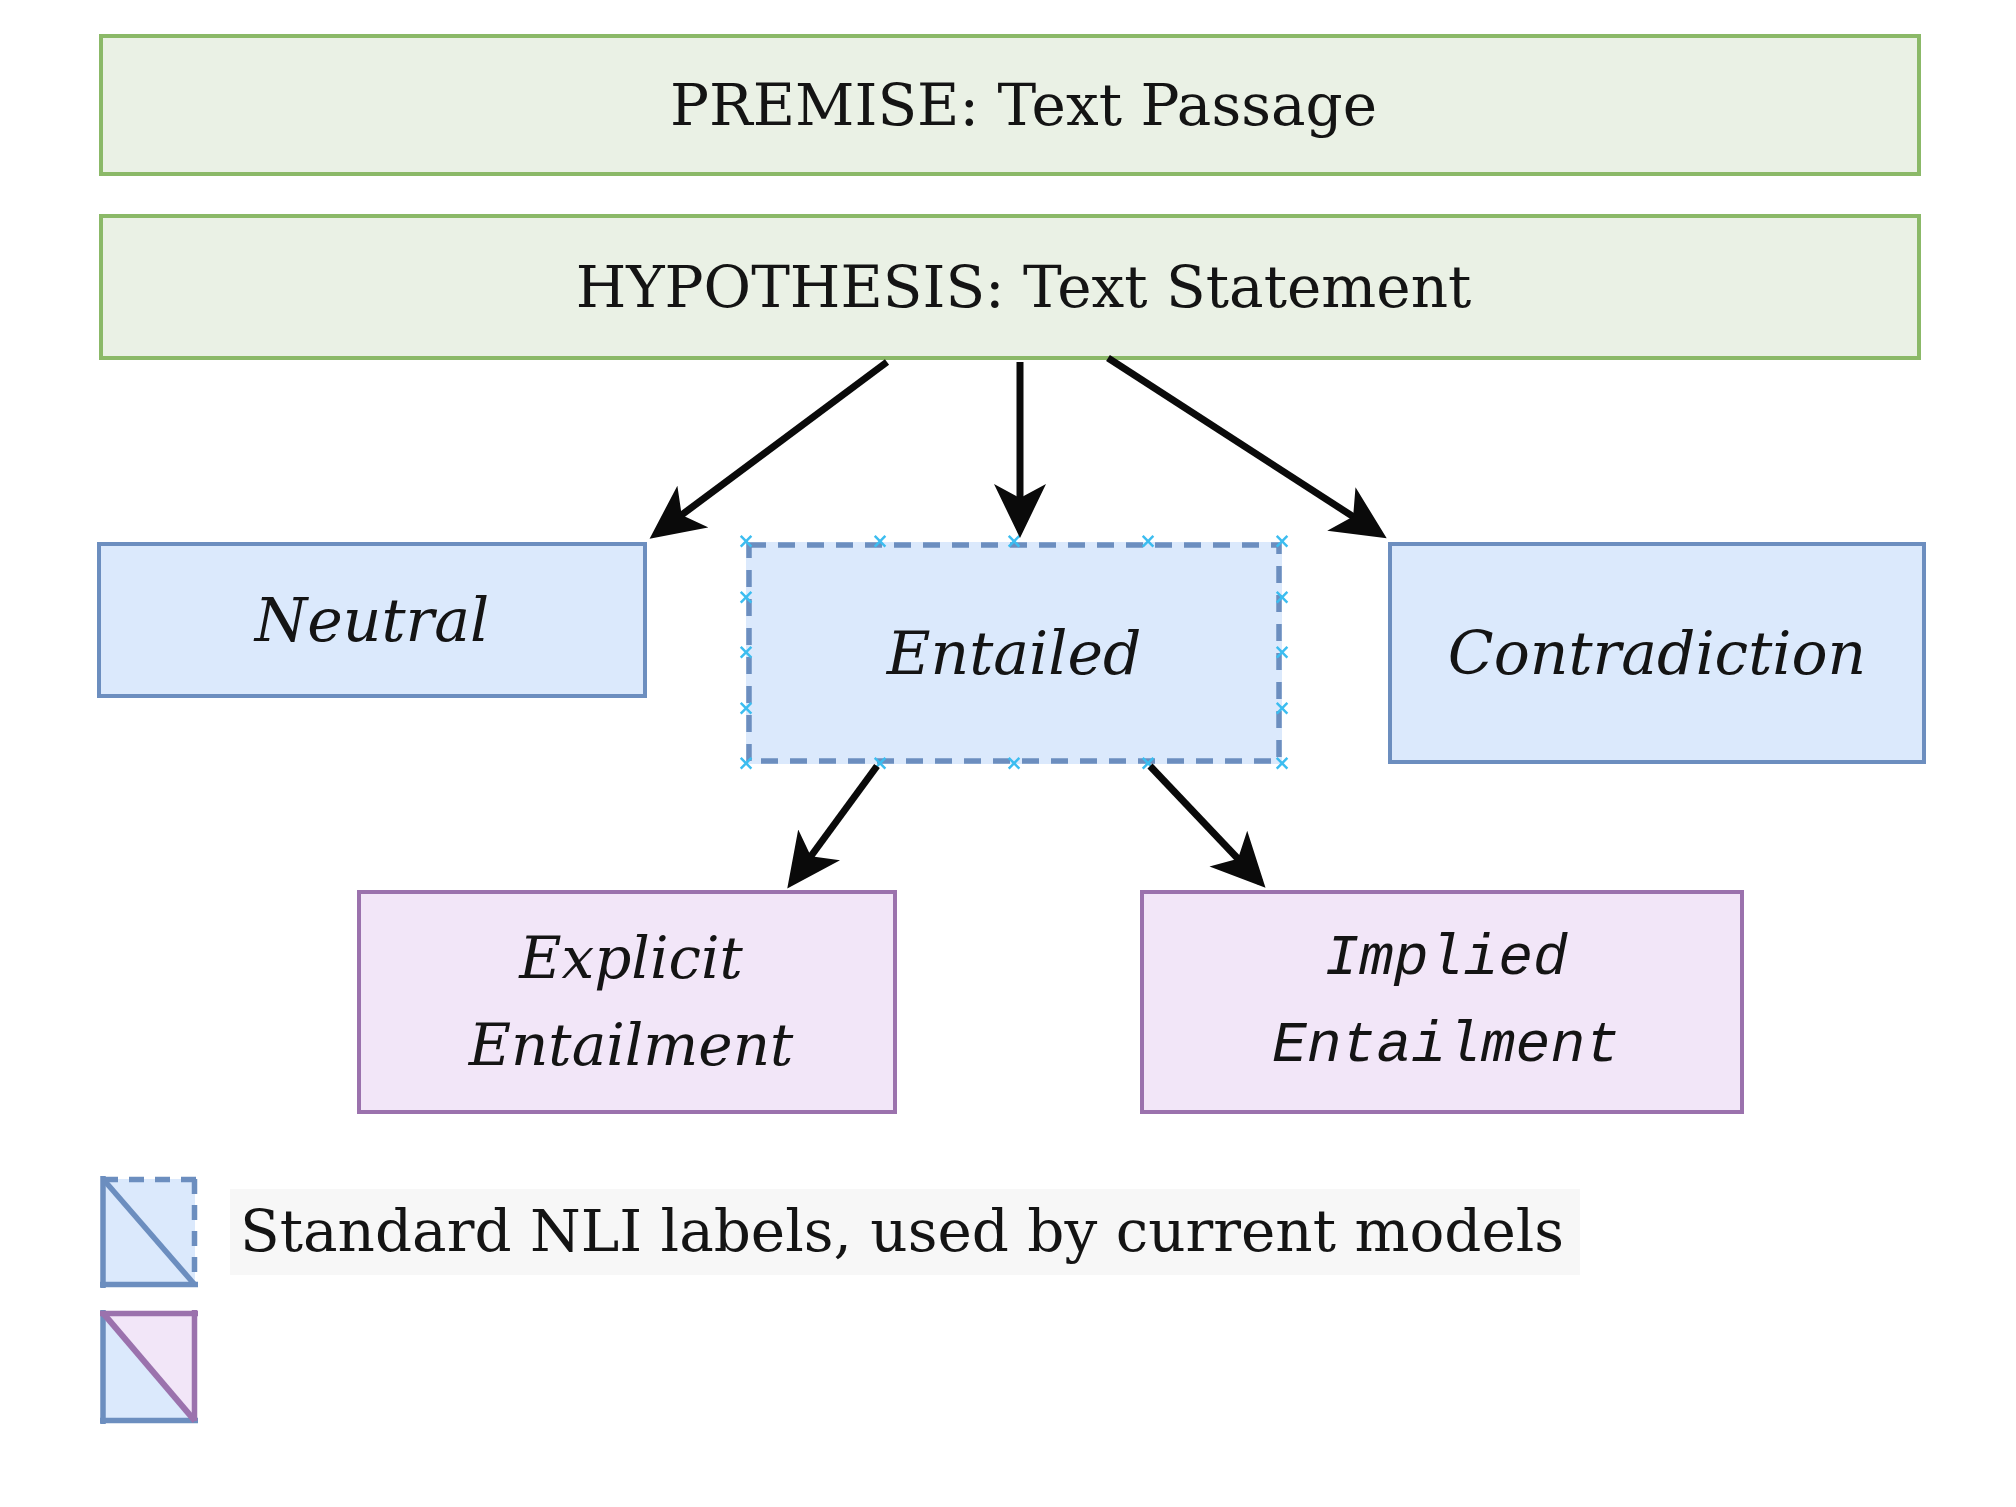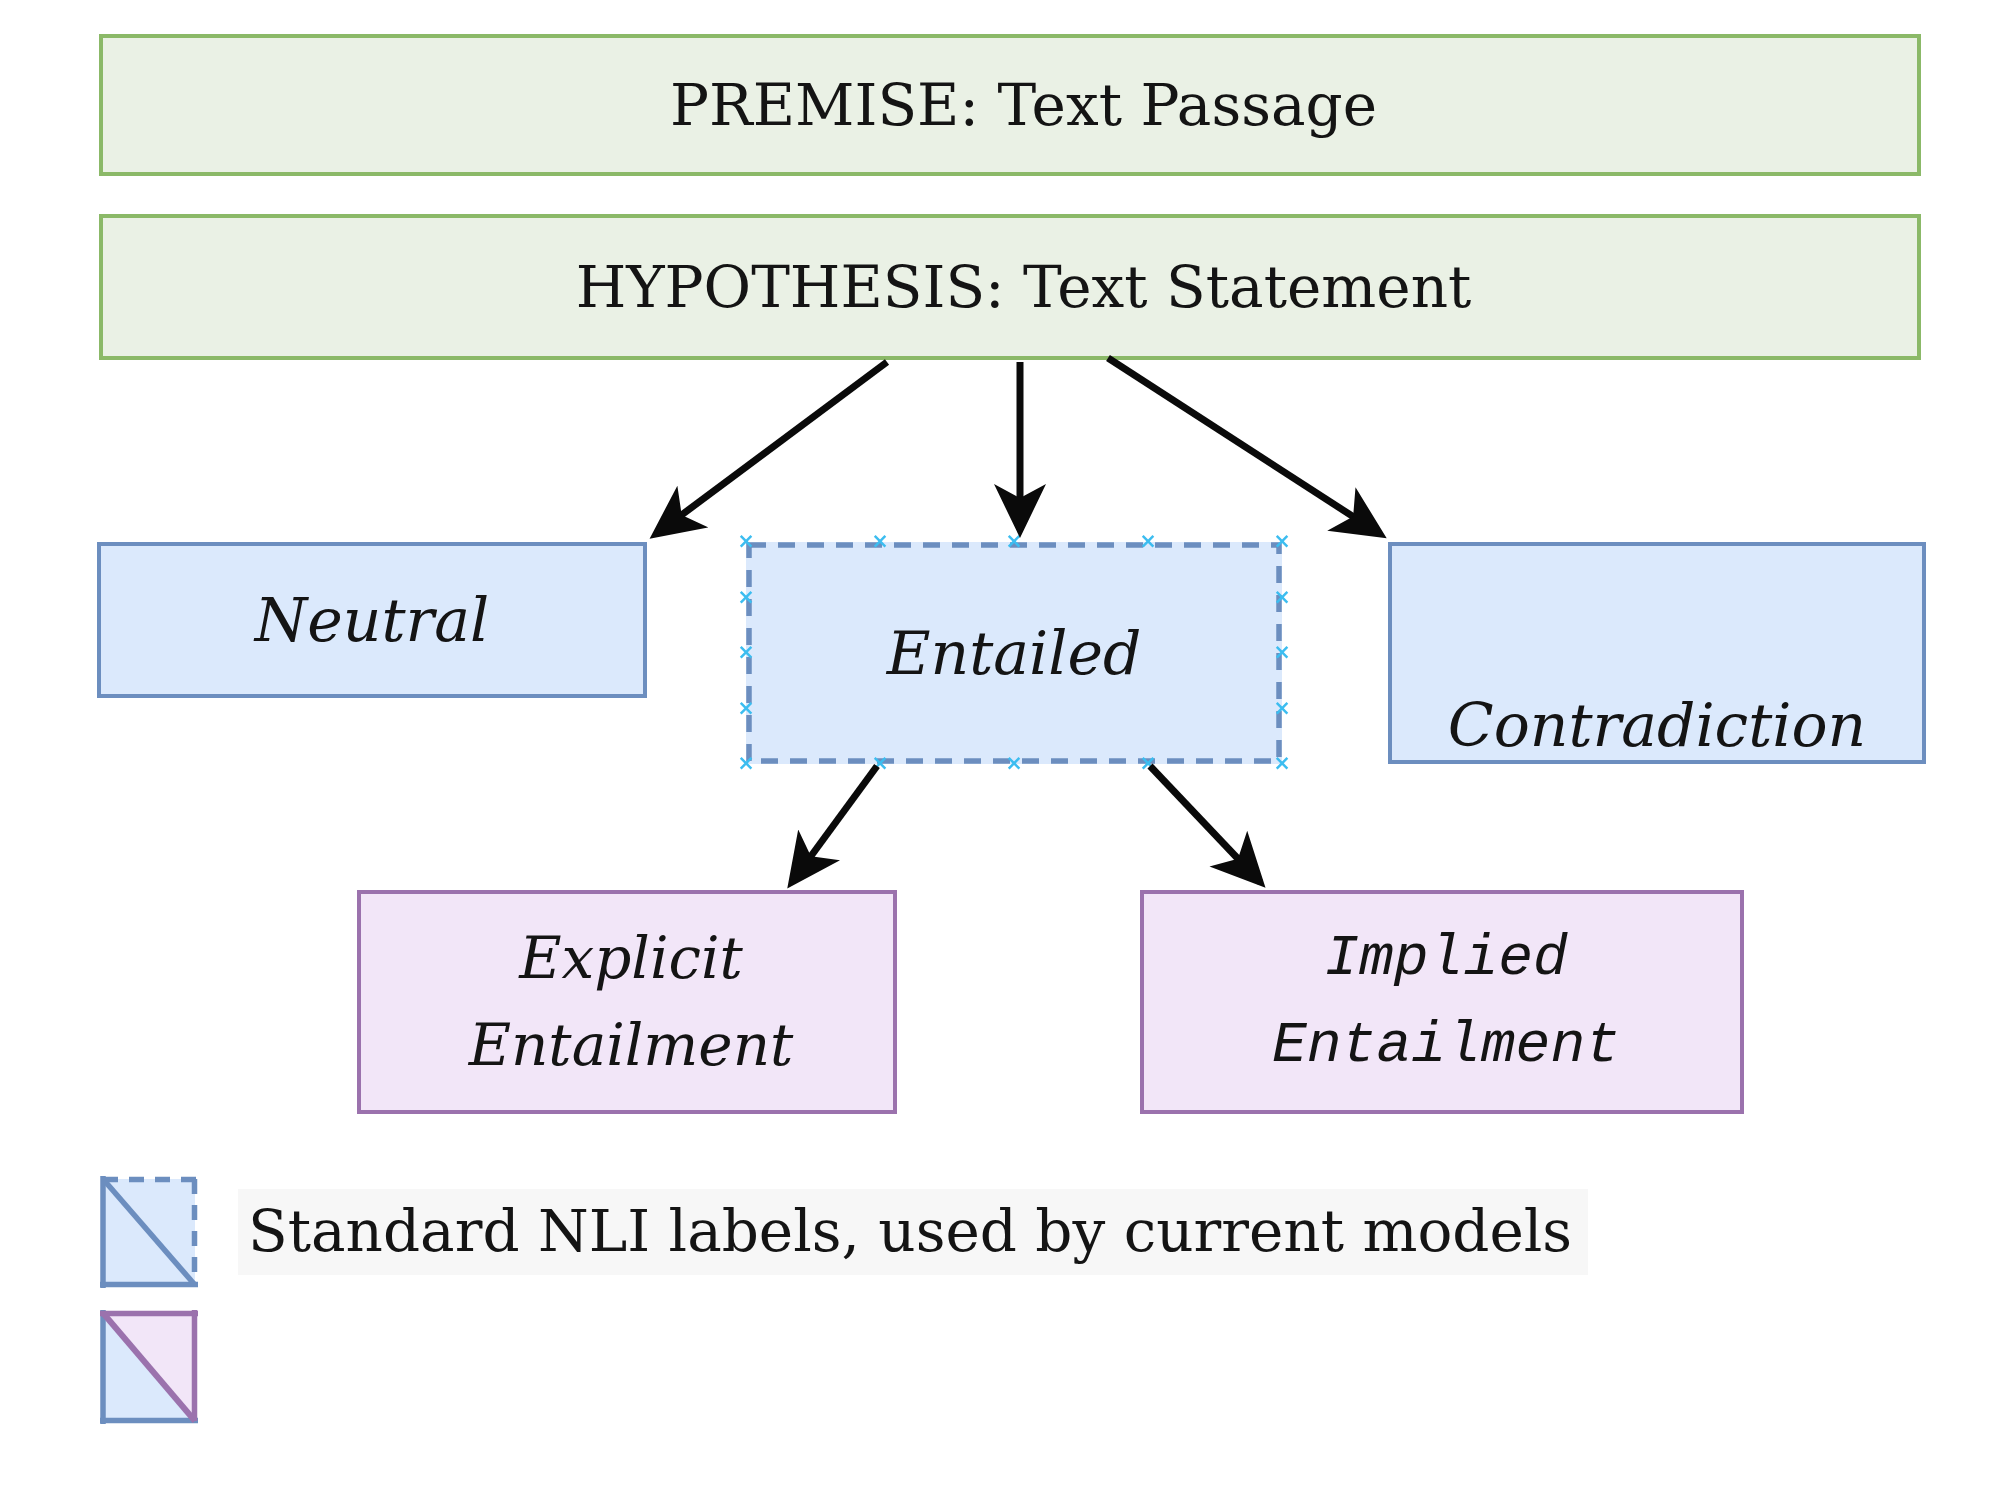--- a/index.html
+++ b/index.html
@@ -68,21 +68,21 @@
     width: 2016px; height: 1507px;
     pointer-events: none;
   }
   #arrows-layer line {
     stroke: var(--arrow);
     stroke-width: 7;
   }
   .legend-swatch { position: absolute; }
   .legend-row {
     position: absolute;
-    left: 238px;
+    left: 230px;
     display: flex;
     align-items: center;
   }
   .legend-text {
     font-size: 58px;
     background: var(--legend_text_bg);
     padding: 8px 16px 10px 10px;
   }
 </style>
 </head>
@@ -118,21 +118,21 @@
       <span class="glue-point" style="left: 75%; top: 100%;">×</span>
       <span class="glue-point" style="left: 100%; top: 100%;">×</span>
       <span class="glue-point" style="left: 0%; top: 25%;">×</span>
       <span class="glue-point" style="left: 0%; top: 50%;">×</span>
       <span class="glue-point" style="left: 0%; top: 75%;">×</span>
       <span class="glue-point" style="left: 100%; top: 25%;">×</span>
       <span class="glue-point" style="left: 100%; top: 50%;">×</span>
       <span class="glue-point" style="left: 100%; top: 75%;">×</span>
     </div>
 
-  <div class="box box-blue" style="left:1388px; top:542px; width:538px; height:222px;align-items:flex-end;">
+  <div class="box box-blue" style="left:1388px; top:542px; width:538px; height:222px;">
     <span>Contradiction</span>
   </div>
 
   <div class="box box-purple" style="left:357px; top:890px; width:540px; height:224px;">
     <span>Explicit
 Entailment</span>
   </div>
 
   <div class="box box-purple" style="left:1140px; top:890px; width:604px; height:224px;font-family:Liberation Mono, monospace;">
     <span>Implied

